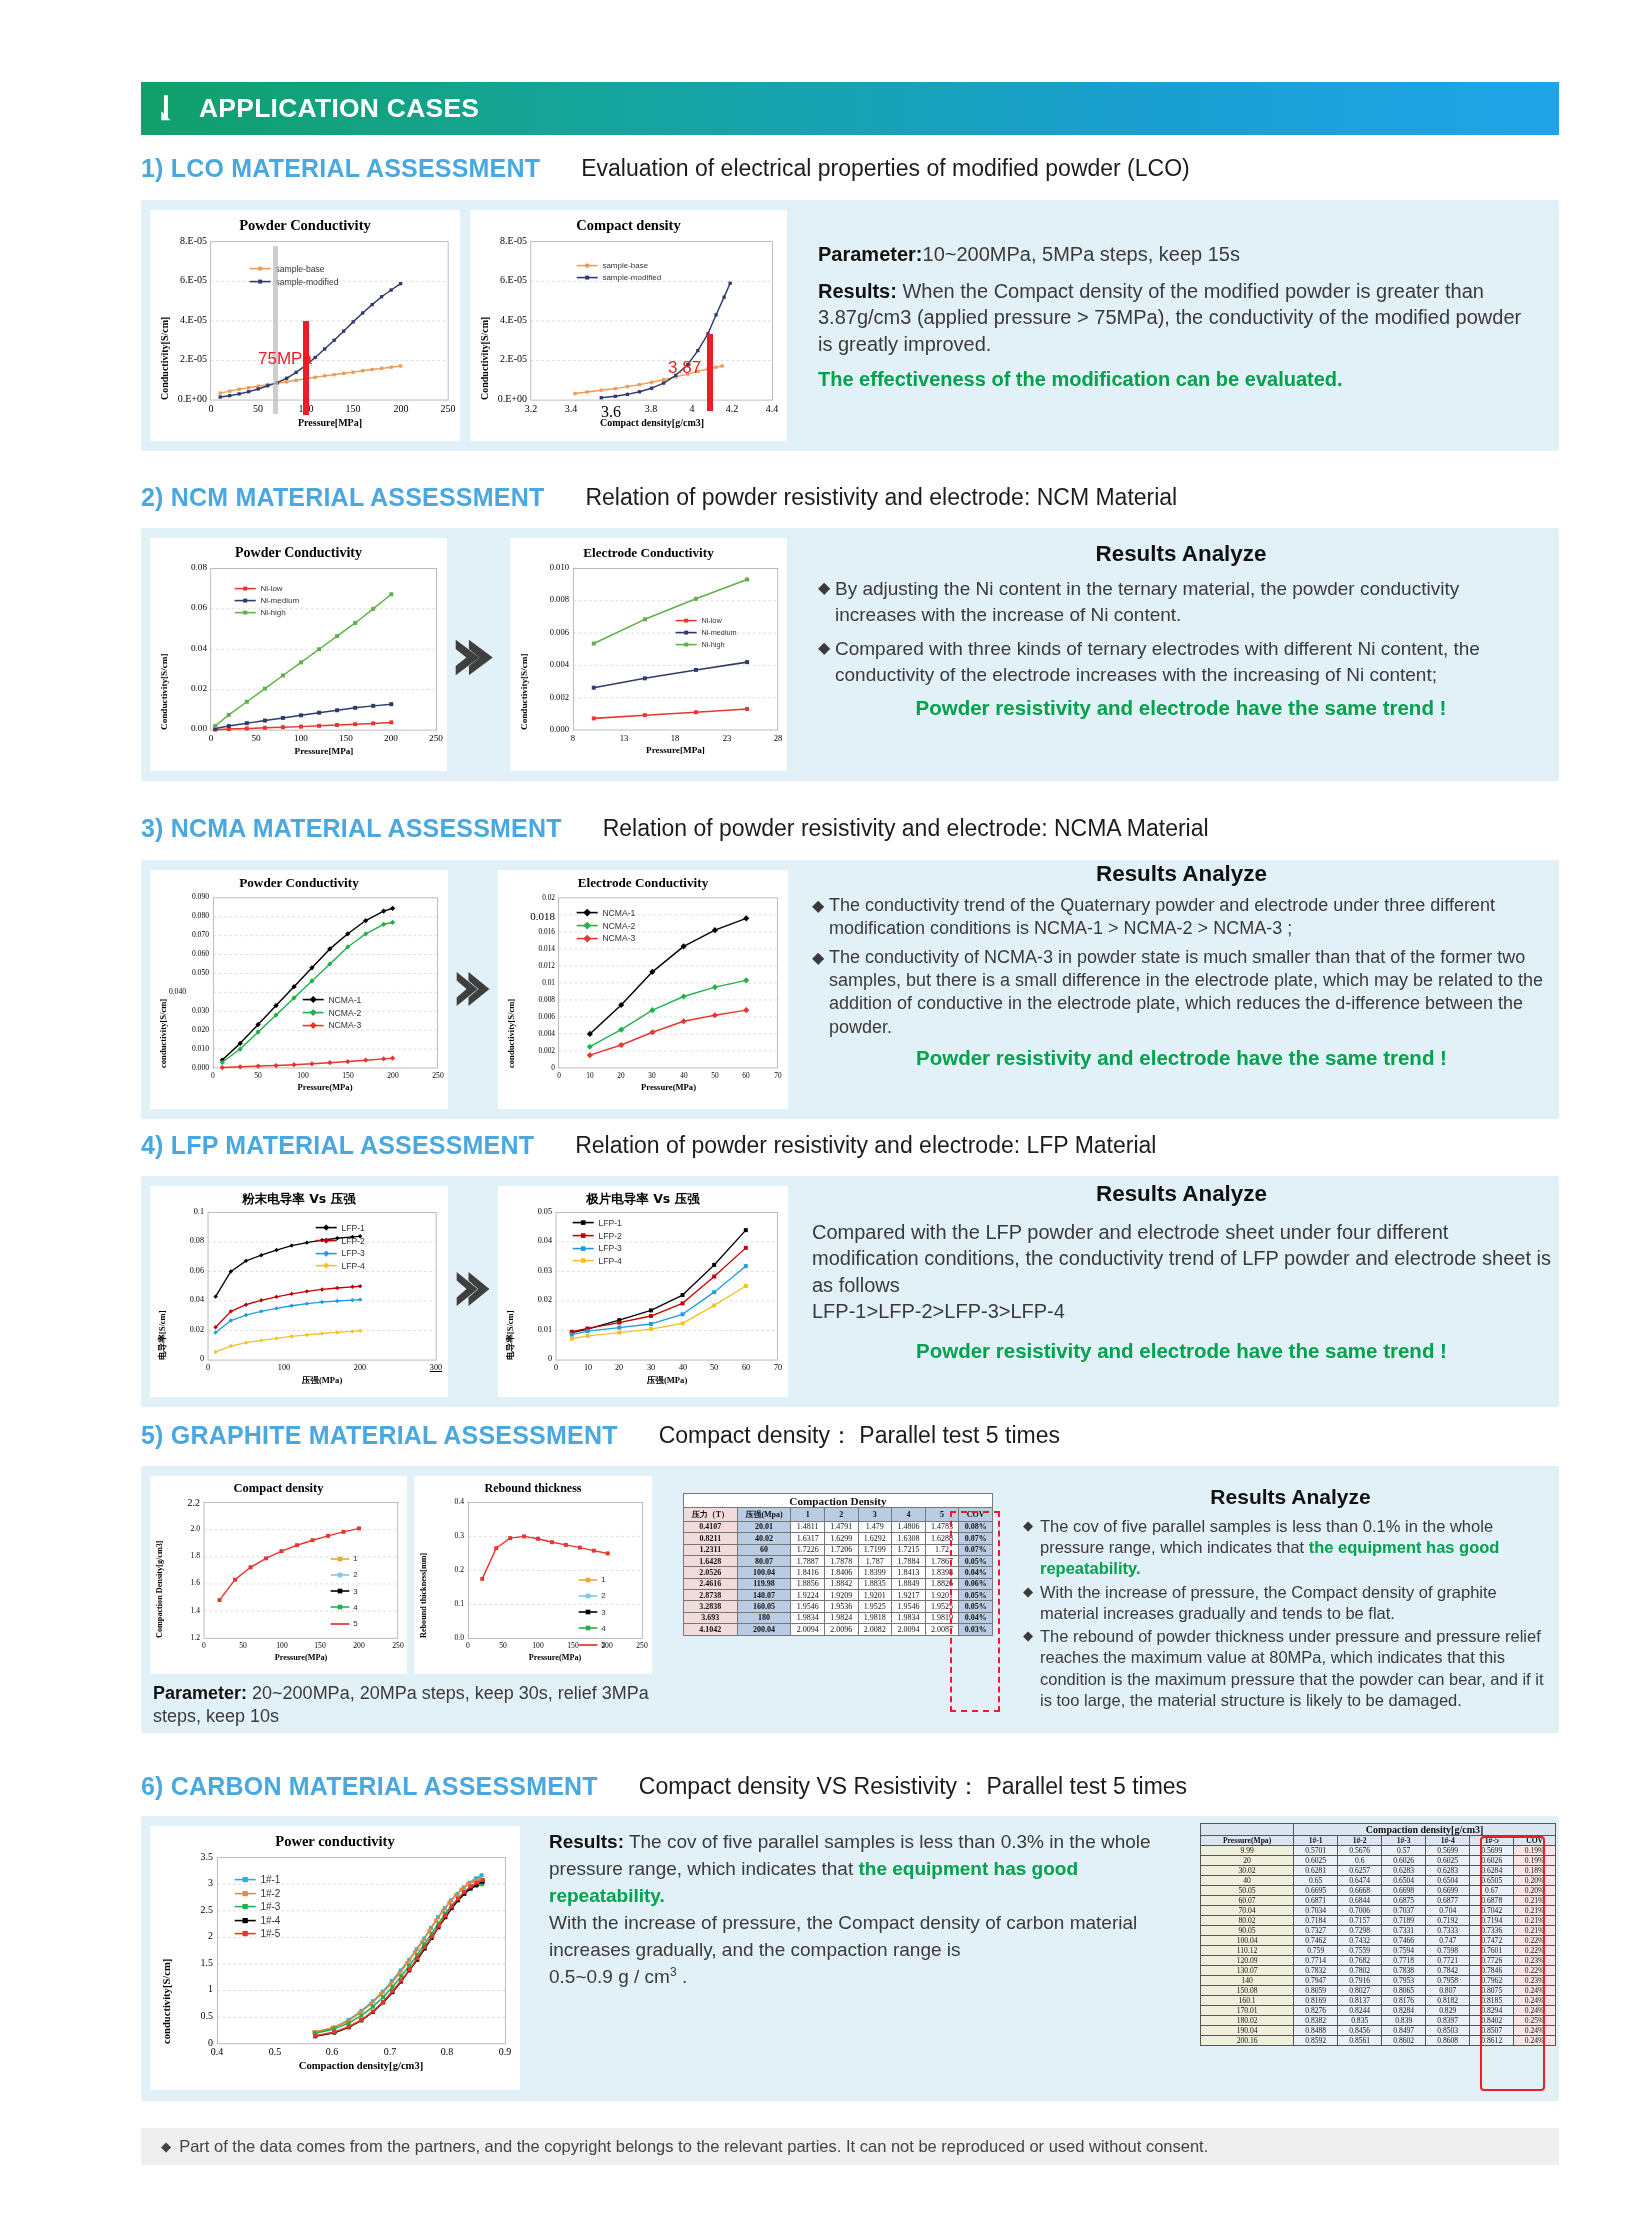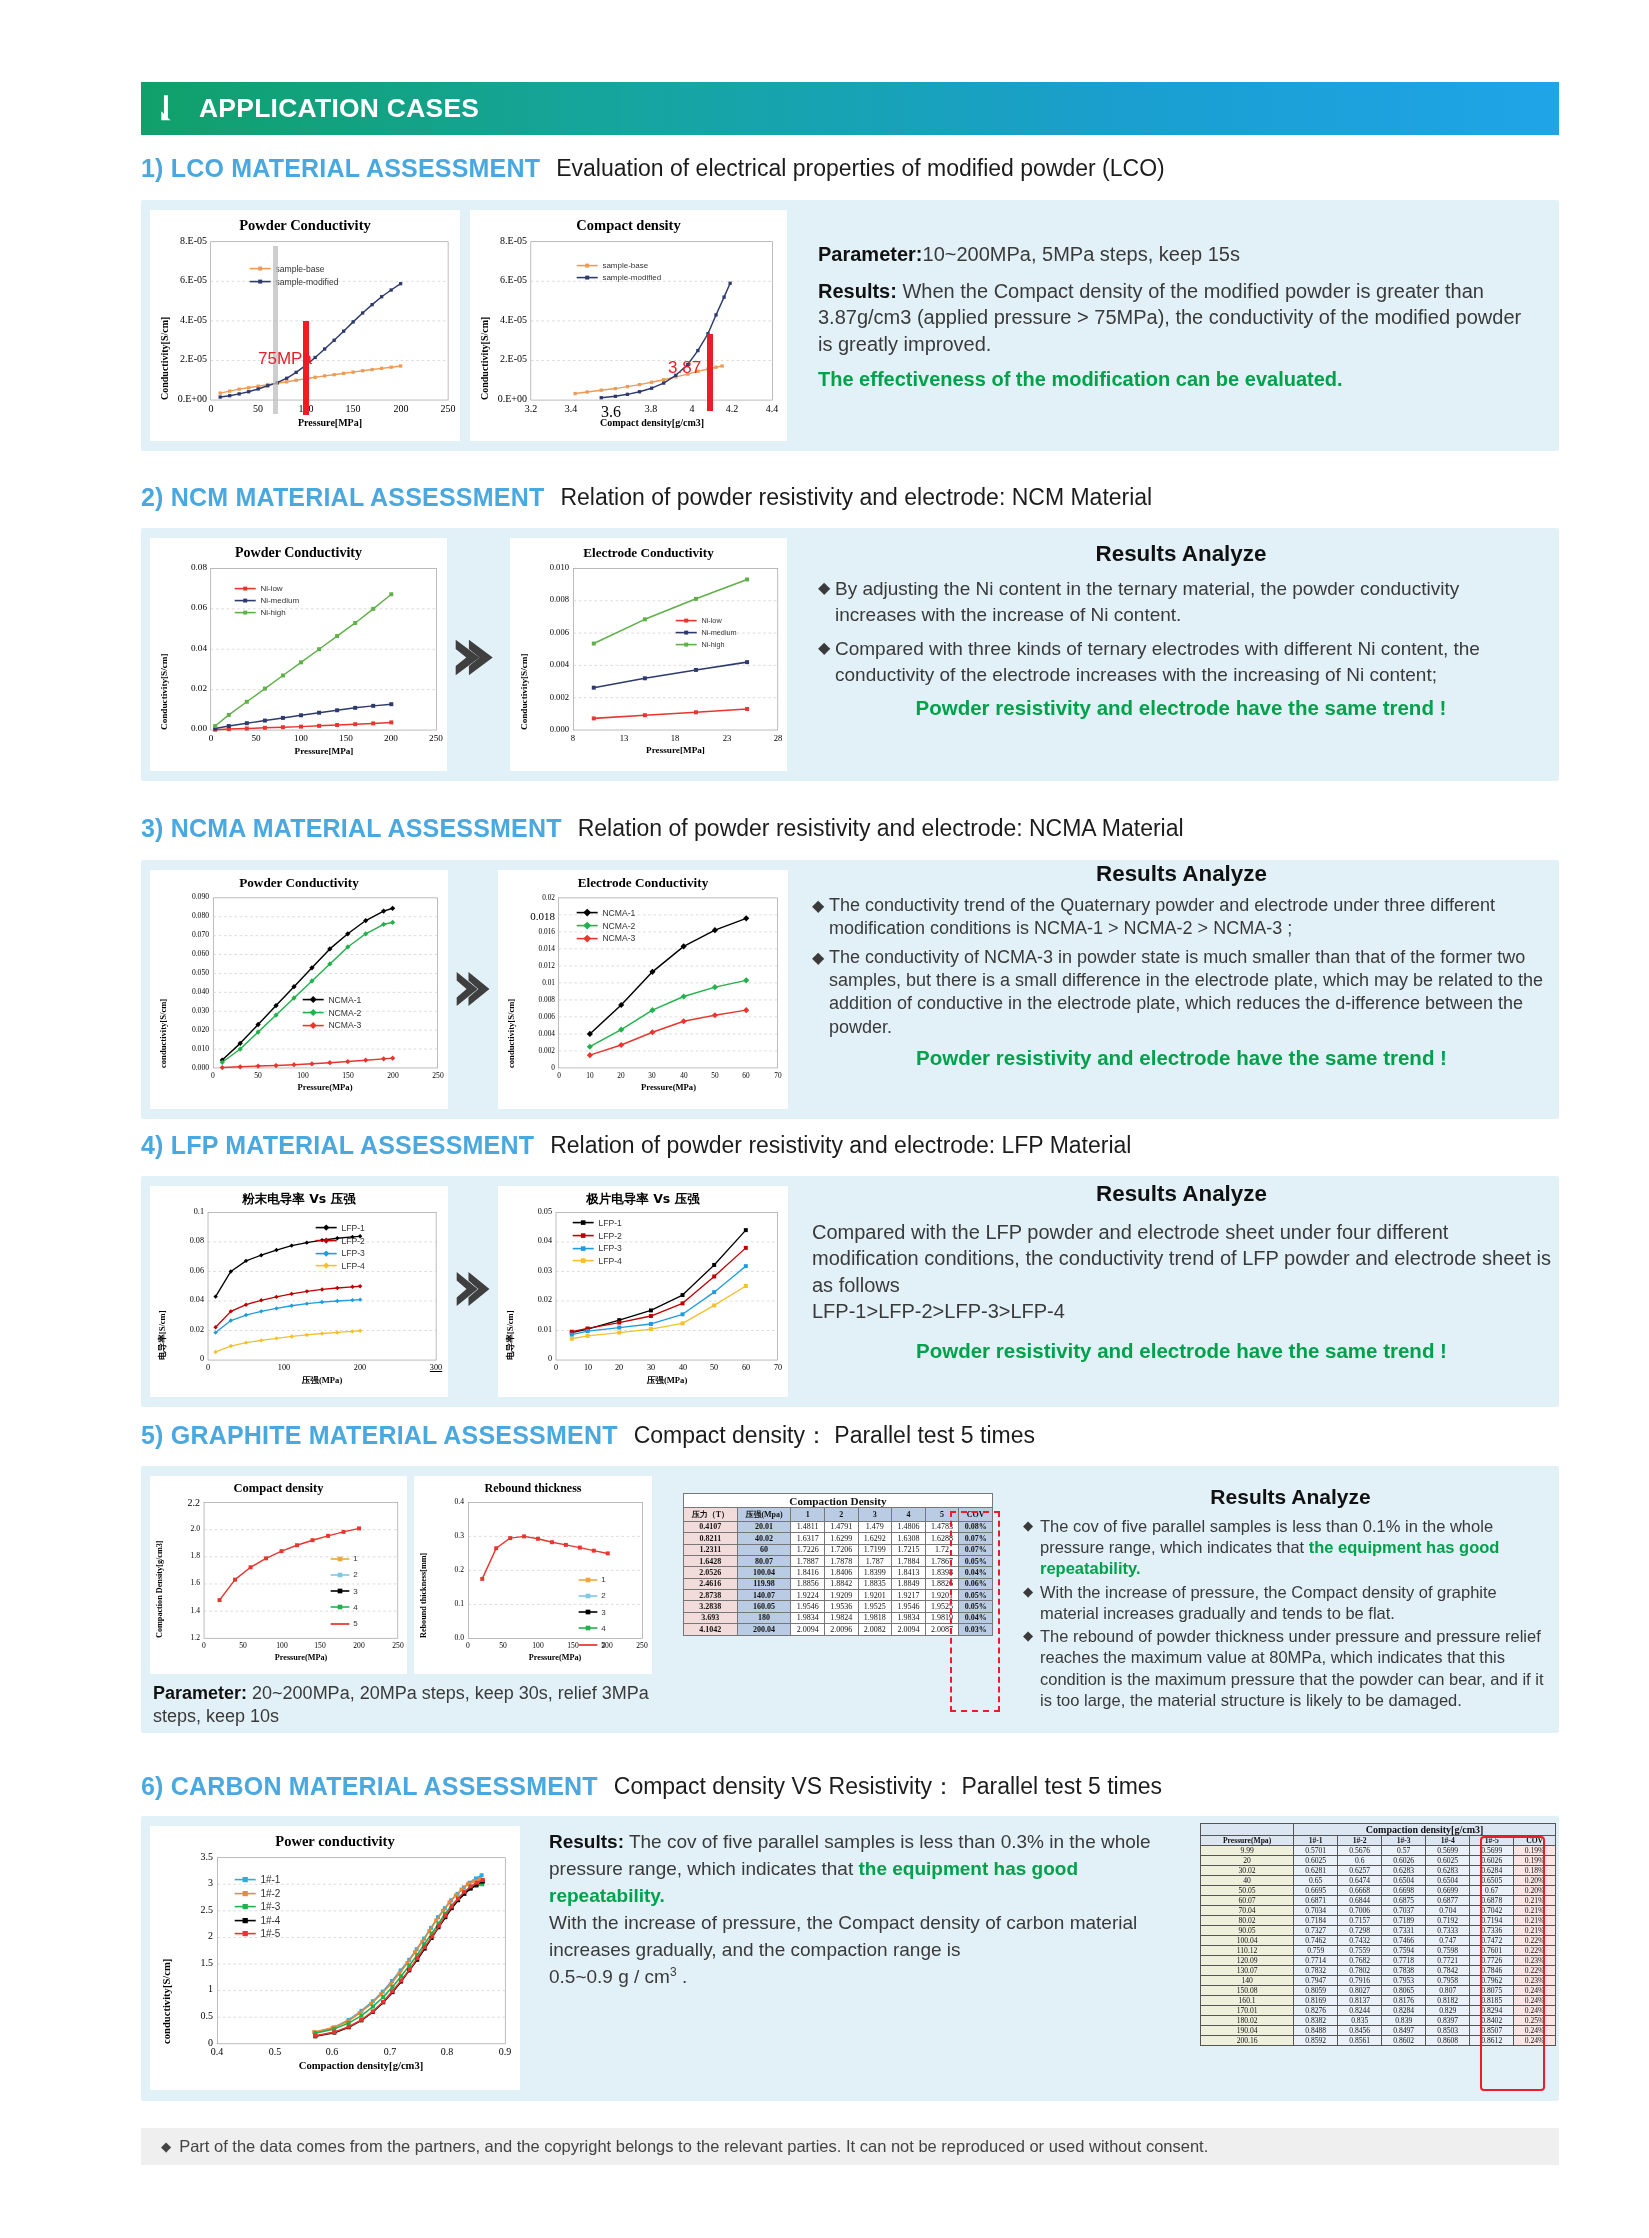--- a/index.html
+++ b/index.html
@@ -10,21 +10,21 @@
   .banner{position:absolute;left:141px;top:82px;width:1418px;height:53px;
     background:linear-gradient(90deg,#10a06a 0%,#16a5a0 35%,#1a9fd0 70%,#1fa4e8 100%);
     display:flex;align-items:center;padding-left:18.5px;box-sizing:border-box;}
   .banner-title{color:#fff;font-size:26.4px;font-weight:700;letter-spacing:0.3px;margin-left:14.5px;}
   .banner-arrow{width:25px;height:29px;position:relative;}
   .banner-arrow svg{display:block;}
 
   
   .sec-head{position:absolute;display:flex;align-items:center;white-space:nowrap;gap:16px;}
   .sec-num{color:#4aa8e0;font-size:25px;font-weight:600;letter-spacing:0.2px;}
-  .sec-sub{color:#1c1c1c;font-size:23px;font-weight:400;}
+  .sec-sub{color:#1c1c1c;font-size:23px;font-weight:400;margin-left:25px;}
 
   
   .panel{position:absolute;background:#e2f1f8;border-radius:2px;}
   .white-card{position:absolute;background:#fff;}
 
   
   .chart{position:absolute;box-sizing:border-box;}
   .chart-title{text-align:center;font-family:"Liberation Serif",serif;font-weight:700;color:#000;}
   .ytick{position:absolute;text-align:right;font-family:"Liberation Serif",serif;color:#000;}
   .xtick{position:absolute;text-align:center;font-family:"Liberation Serif",serif;color:#000;}
@@ -805,21 +805,21 @@
           <path d="M0 -4 L4 0 L0 4 L-4 0 Z" fill="#E8352E"></path>
         </g>
         <g transform="translate(368.0,285.1)">
           <path d="M0 -4 L4 0 L0 4 L-4 0 Z" fill="#E8352E"></path>
         </g>
       </svg>
       <div class="ytick" style="left: 0px; top: 193px; width: 59px; font-size: 7.6px;">0.000</div>
       <div class="ytick" style="left: 0px; top: 174px; width: 59px; font-size: 7.6px;">0.010</div>
       <div class="ytick" style="left: 0px; top: 155px; width: 59px; font-size: 7.6px;">0.020</div>
       <div class="ytick" style="left: 0px; top: 136px; width: 59px; font-size: 7.6px;">0.030</div>
-      <div class="ytick" style="left: 0px; top: 117px; width: 59px; font-size: 7.6px;">0.040</div>
+      <div class="ytick" style="left: 0px; top: 117px; width: 36px; font-size: 7.6px;">0.040</div>
       <div class="ytick" style="left: 0px; top: 98px; width: 59px; font-size: 7.6px;">0.050</div>
       <div class="ytick" style="left: 0px; top: 79px; width: 59px; font-size: 7.6px;">0.060</div>
       <div class="ytick" style="left: 0px; top: 60px; width: 59px; font-size: 7.6px;">0.070</div>
       <div class="ytick" style="left: 0px; top: 41px; width: 59px; font-size: 7.6px;">0.080</div>
       <div class="ytick" style="left: 0px; top: 22px; width: 59px; font-size: 7.6px;">0.090</div>
       <div class="xtick" style="left: 46px; top: 201px; width: 34px; font-size: 7.6px;">0</div>
       <div class="xtick" style="left: 91px; top: 201px; width: 34px; font-size: 7.6px;">50</div>
       <div class="xtick" style="left: 136px; top: 201px; width: 34px; font-size: 7.6px;">100</div>
       <div class="xtick" style="left: 181px; top: 201px; width: 34px; font-size: 7.6px;">150</div>
       <div class="xtick" style="left: 226px; top: 201px; width: 34px; font-size: 7.6px;">200</div>

